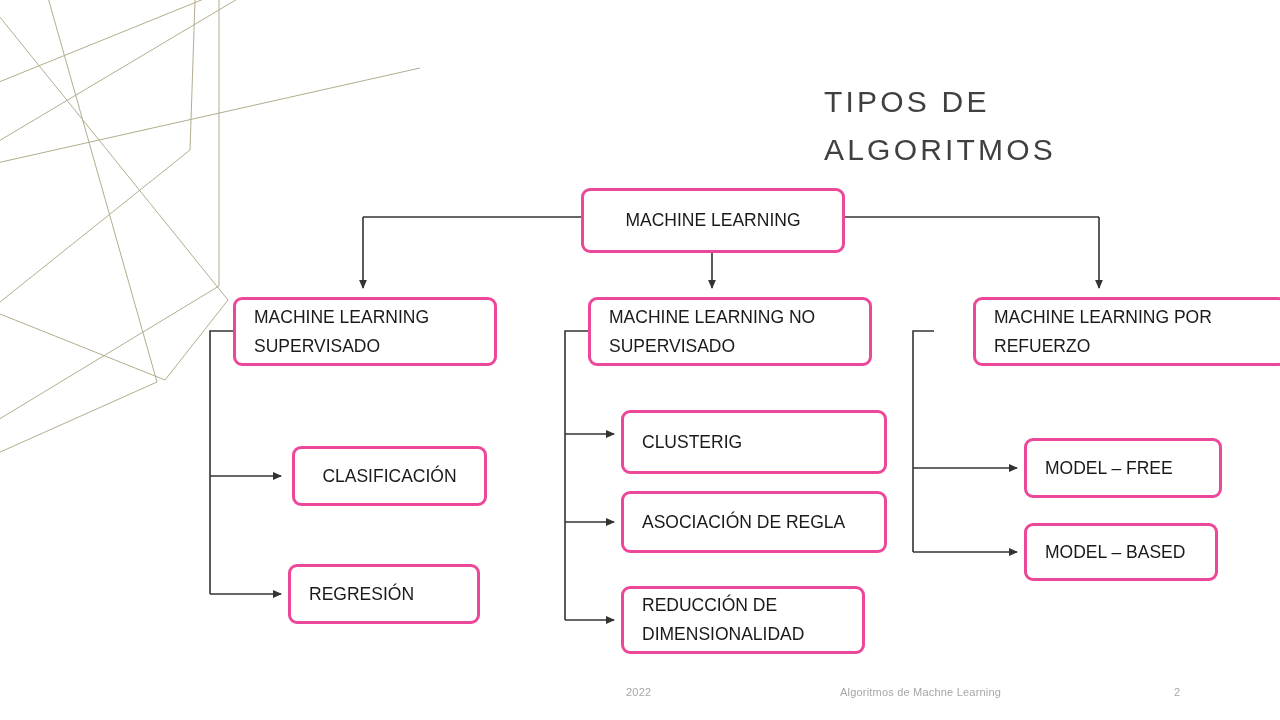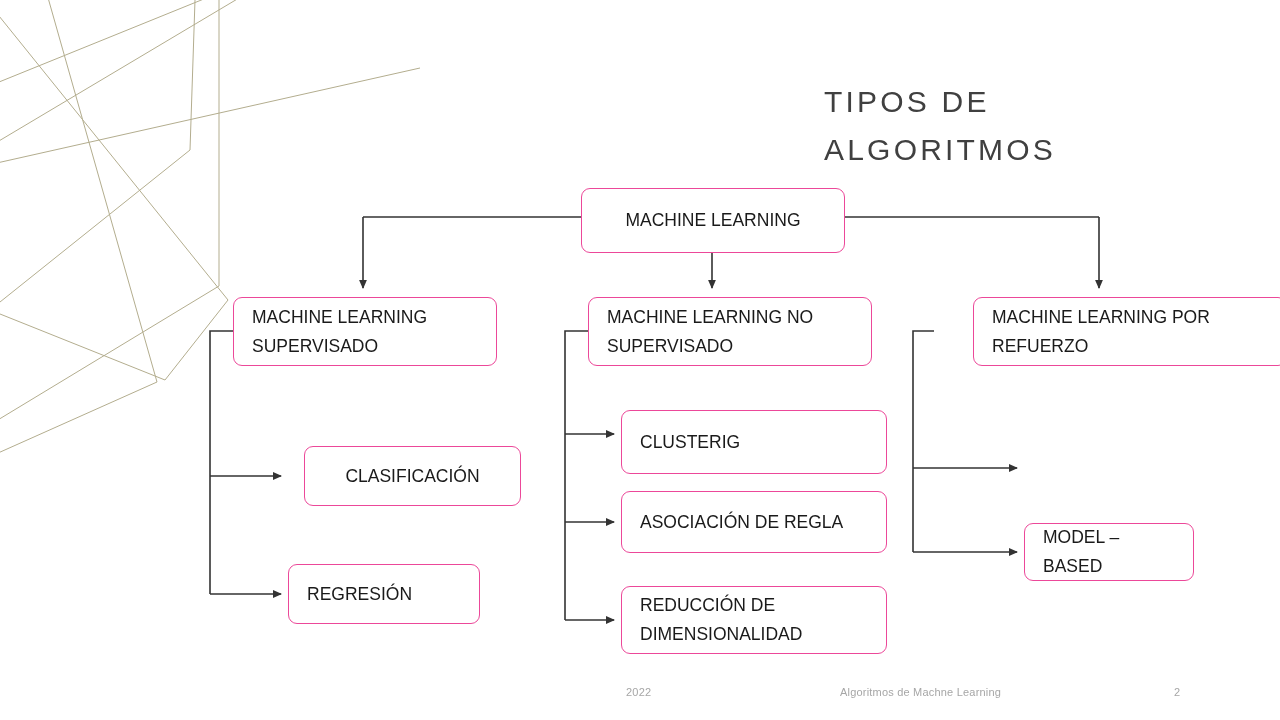--- a/index.html
+++ b/index.html
@@ -43,21 +43,21 @@
     position: absolute;
     left: 0; top: 0;
     width: 1280px; height: 720px;
     pointer-events: none;
   }
 
   
   .node {
     position: absolute;
     box-sizing: border-box;
-    border: 1px solid #ec4899;
+    border: 3px solid #ec4899;
     border-radius: 9px;
     background: #ffffff;
     color: #1a1a1a;
     font-size: 17.5px;
     line-height: 29px;
     display: flex;
     align-items: center;
     padding: 0 18px;
     white-space: pre-line;
   }
@@ -130,31 +130,32 @@
 
   <div class="node left" style="left:233px; top:297px; width:264px; height:69px;">MACHINE LEARNING
 SUPERVISADO</div>
 
   <div class="node left" style="left:588px; top:297px; width:284px; height:69px;">MACHINE LEARNING NO
 SUPERVISADO</div>
 
   <div class="node left" style="left:973px; top:297px; width:314px; height:69px;">MACHINE LEARNING POR
 REFUERZO</div>
 
-  <div class="node center" style="left:304px; top:446px; width:217px; height:60px;">CLASIFICACIÓN</div>
+  <div class="node center" style="left:292px; top:446px; width:195px; height:60px;">CLASIFICACIÓN</div>
 
   <div class="node left" style="left:288px; top:564px; width:192px; height:60px;">REGRESIÓN</div>
 
   <div class="node left" style="left:621px; top:410px; width:266px; height:64px;">CLUSTERIG</div>
 
   <div class="node left" style="left:621px; top:491px; width:266px; height:62px;">ASOCIACIÓN DE REGLA</div>
 
-  <div class="node left" style="left:621px; top:586px; width:266px; height:68px;">REDUCCIÓN DE
+  <div class="node left" style="left:621px; top:586px; width:244px; height:68px;">REDUCCIÓN DE
 DIMENSIONALIDAD</div>
 
+  <div class="node left" style="left:1024px; top:438px; width:198px; height:60px;">MODEL – FREE</div>
 
-  <div class="node left" style="left:1024px; top:523px; width:170px; height:58px;">MODEL – BASED</div>
+  <div class="node left" style="left:1024px; top:523px; width:194px; height:58px;">MODEL – BASED</div>
 
   <div class="footer-text" id="footer-year">2022</div>
   <div class="footer-text" id="footer-subject">Algoritmos de Machne Learning</div>
   <div class="footer-text" id="footer-page">2</div>
 
 </div>
 
 </body></html>

